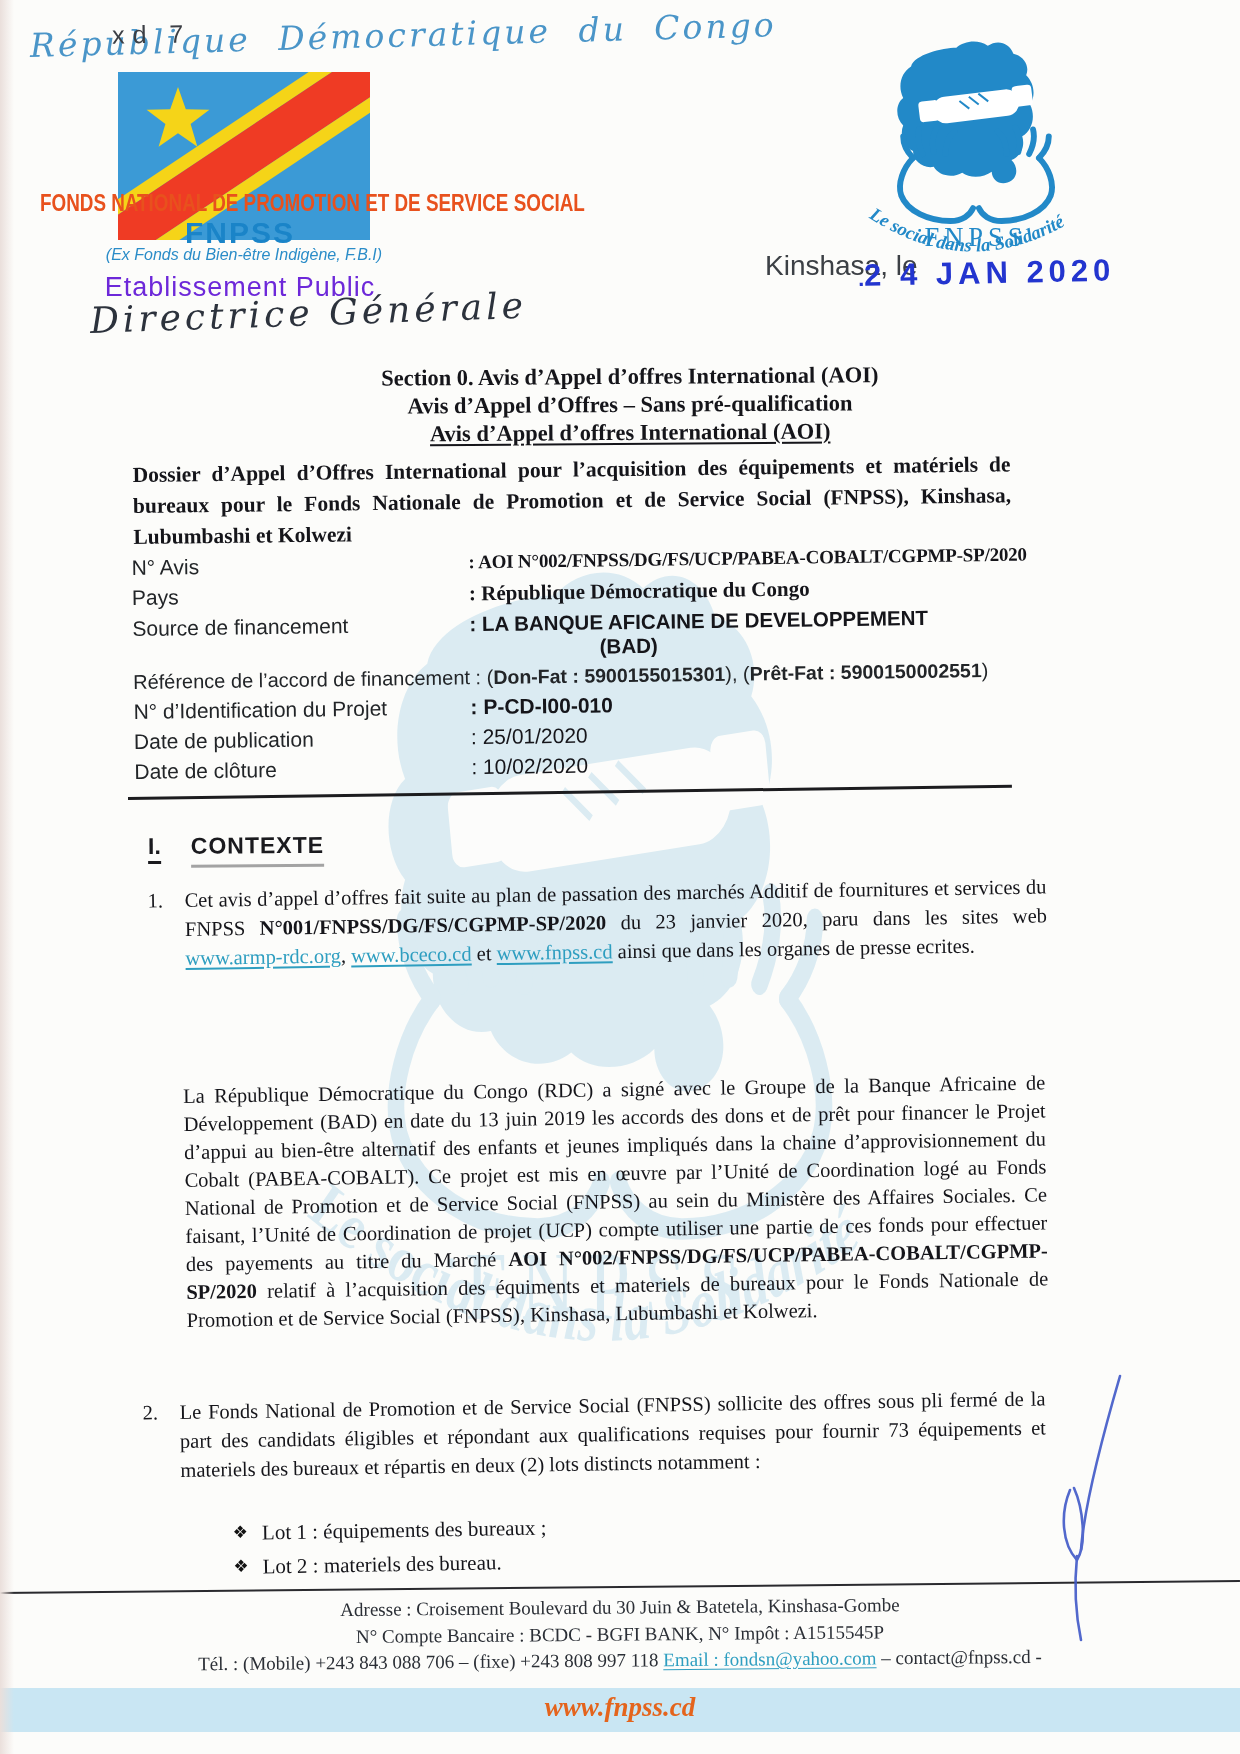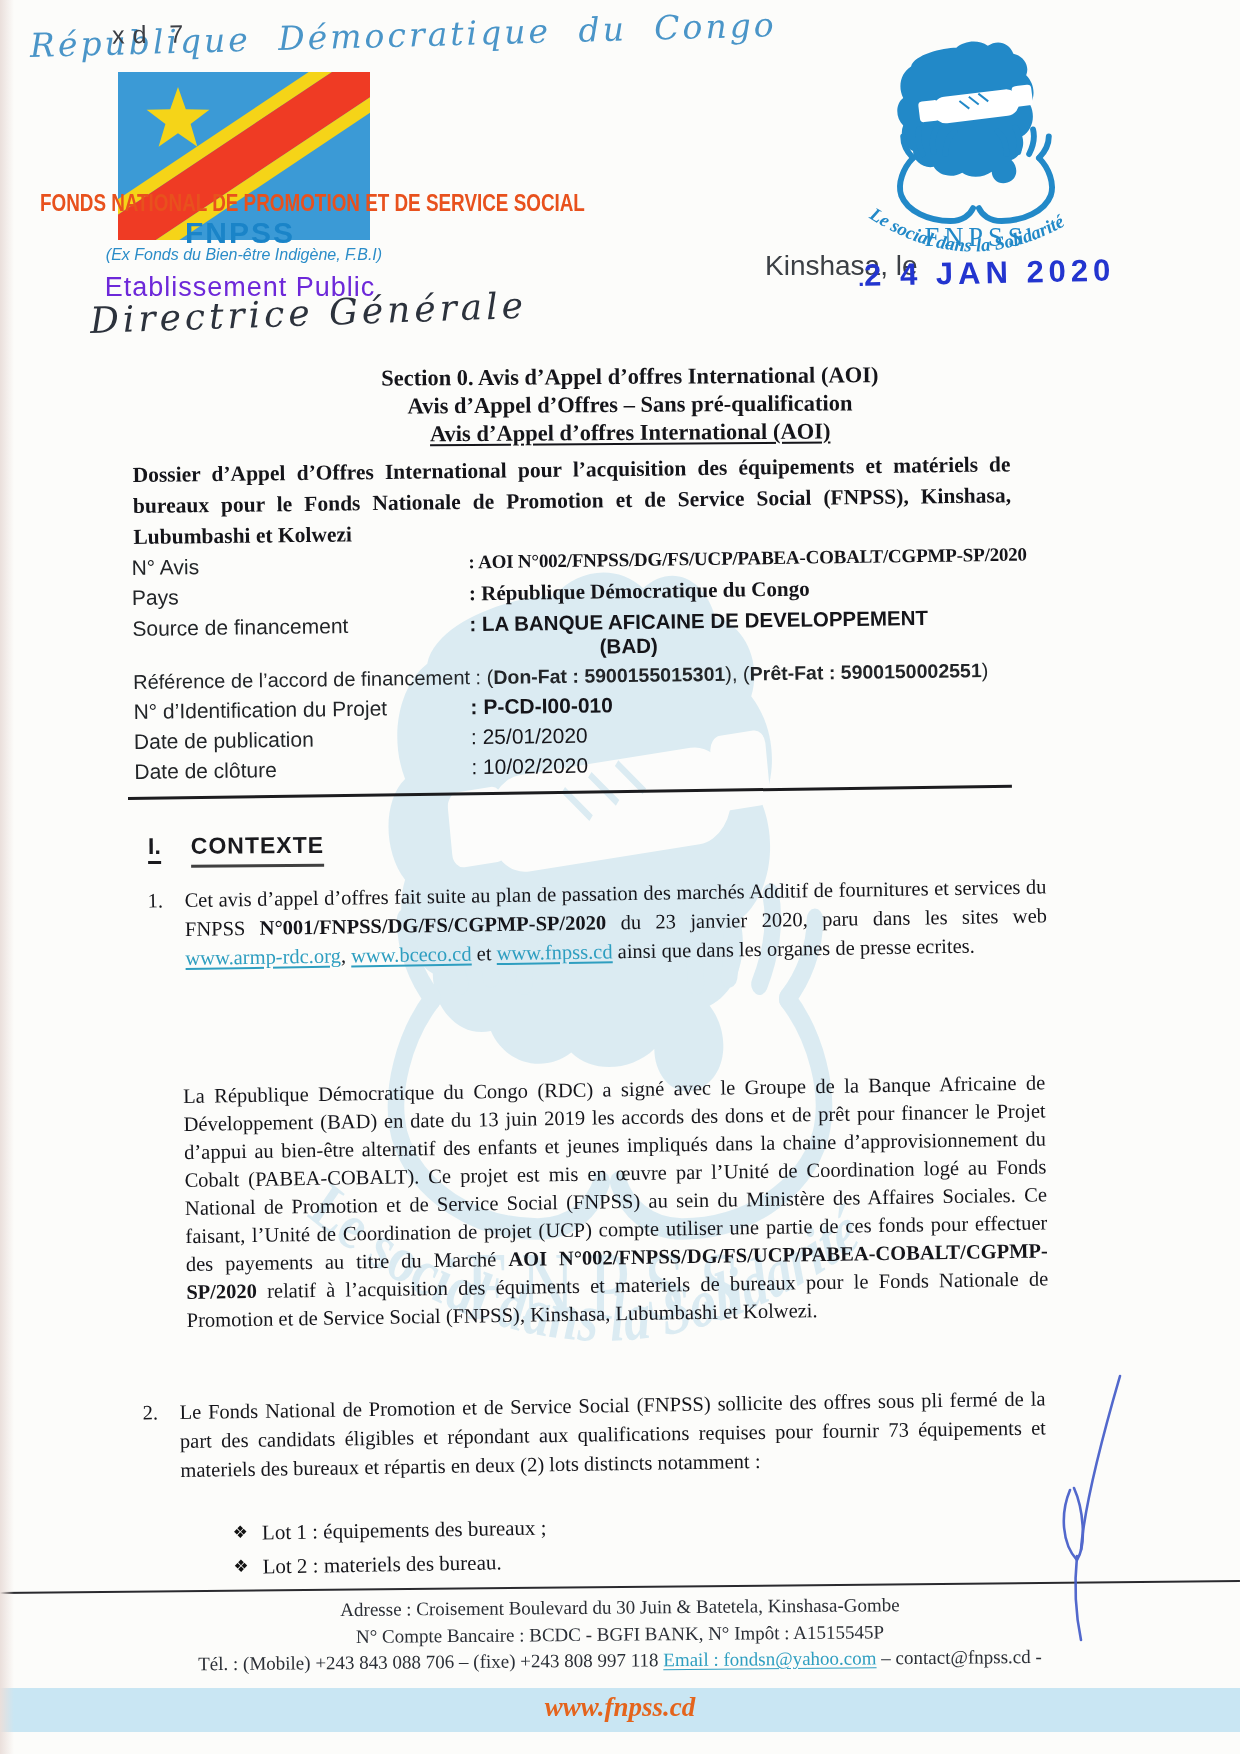--- a/index.html
+++ b/index.html
@@ -50,21 +50,21 @@
         margin-bottom:6px;}
   .frow-ref b{font-size:19.5px;}
   .v-id{font-family:"Liberation Sans",sans-serif;font-weight:700;font-size:21px;}
   .v-date{font-family:"Liberation Sans",sans-serif;font-size:21px;}
   
   .rule1{left:128px;top:797px;width:884px;height:3px;background:#1c1c1f;transform:rotate(-.8deg);
         transform-origin:left center;}
   .contexte{left:148px;top:833px;font-family:"Liberation Sans",sans-serif;font-weight:700;font-size:23px;
         color:#1a1a1e;transform:rotate(-.4deg);transform-origin:left center;}
   .contexte .n{border-bottom:3px solid #1a1a1e;padding-bottom:2px;margin-right:30px;}
-  .contexte .t{border-bottom:3px solid #404040;padding-bottom:6px;letter-spacing:1px;}
+  .contexte .t{border-bottom:3px solid #a3a3a3;padding-bottom:6px;letter-spacing:1px;}
   .para{text-align:justify;font-size:20.5px;line-height:29px;transform-origin:left center;}
   .pnum{position:absolute;left:-37px;top:0;}
   .p1{left:185px;top:886px;width:862px;transform:rotate(-.9deg);}
   .p2{left:185px;top:1082px;width:862px;line-height:28px;transform:rotate(-.9deg);}
   .p3{left:180px;top:1398px;width:866px;transform:rotate(-.9deg);}
   .link{color:#2e9ec0;text-decoration:underline;text-underline-offset:3px;cursor:pointer;}
   .bullets{left:233px;top:1516px;transform:rotate(-1deg);transform-origin:left center;}
   .bullet{display:flex;gap:14px;font-size:21px;line-height:34px;}
   .bullet .marker{font-size:17px;line-height:34px;color:#111;}
   

